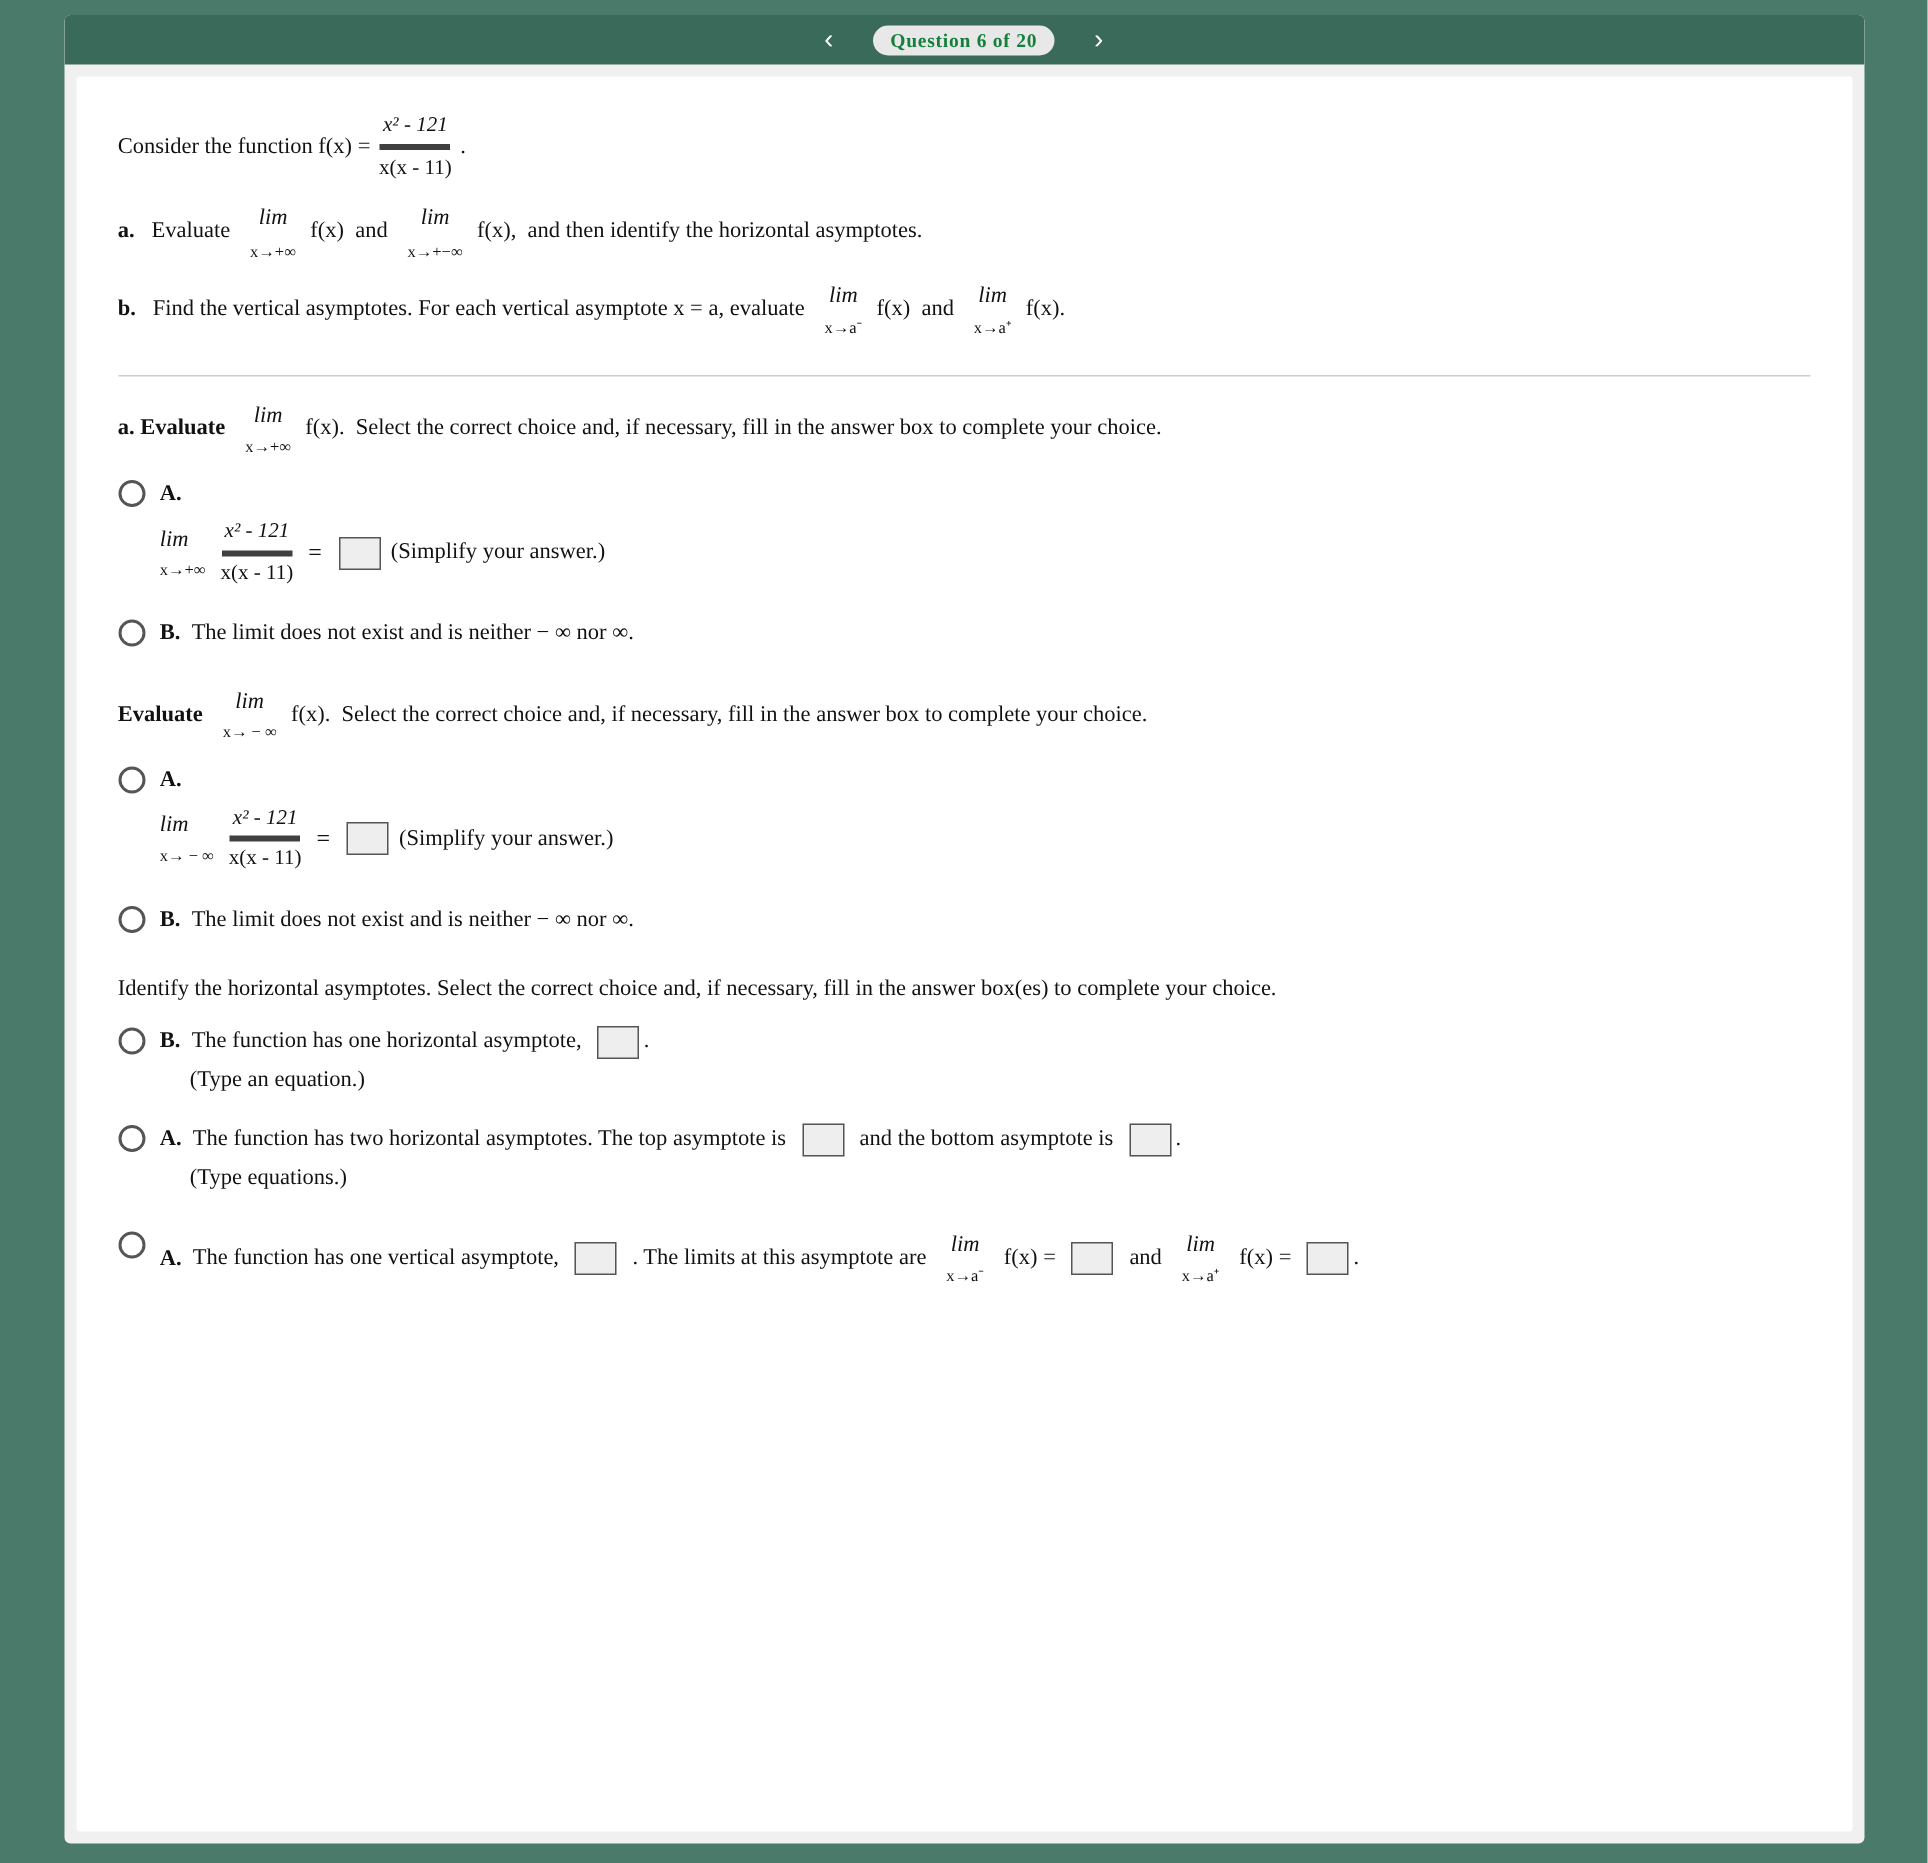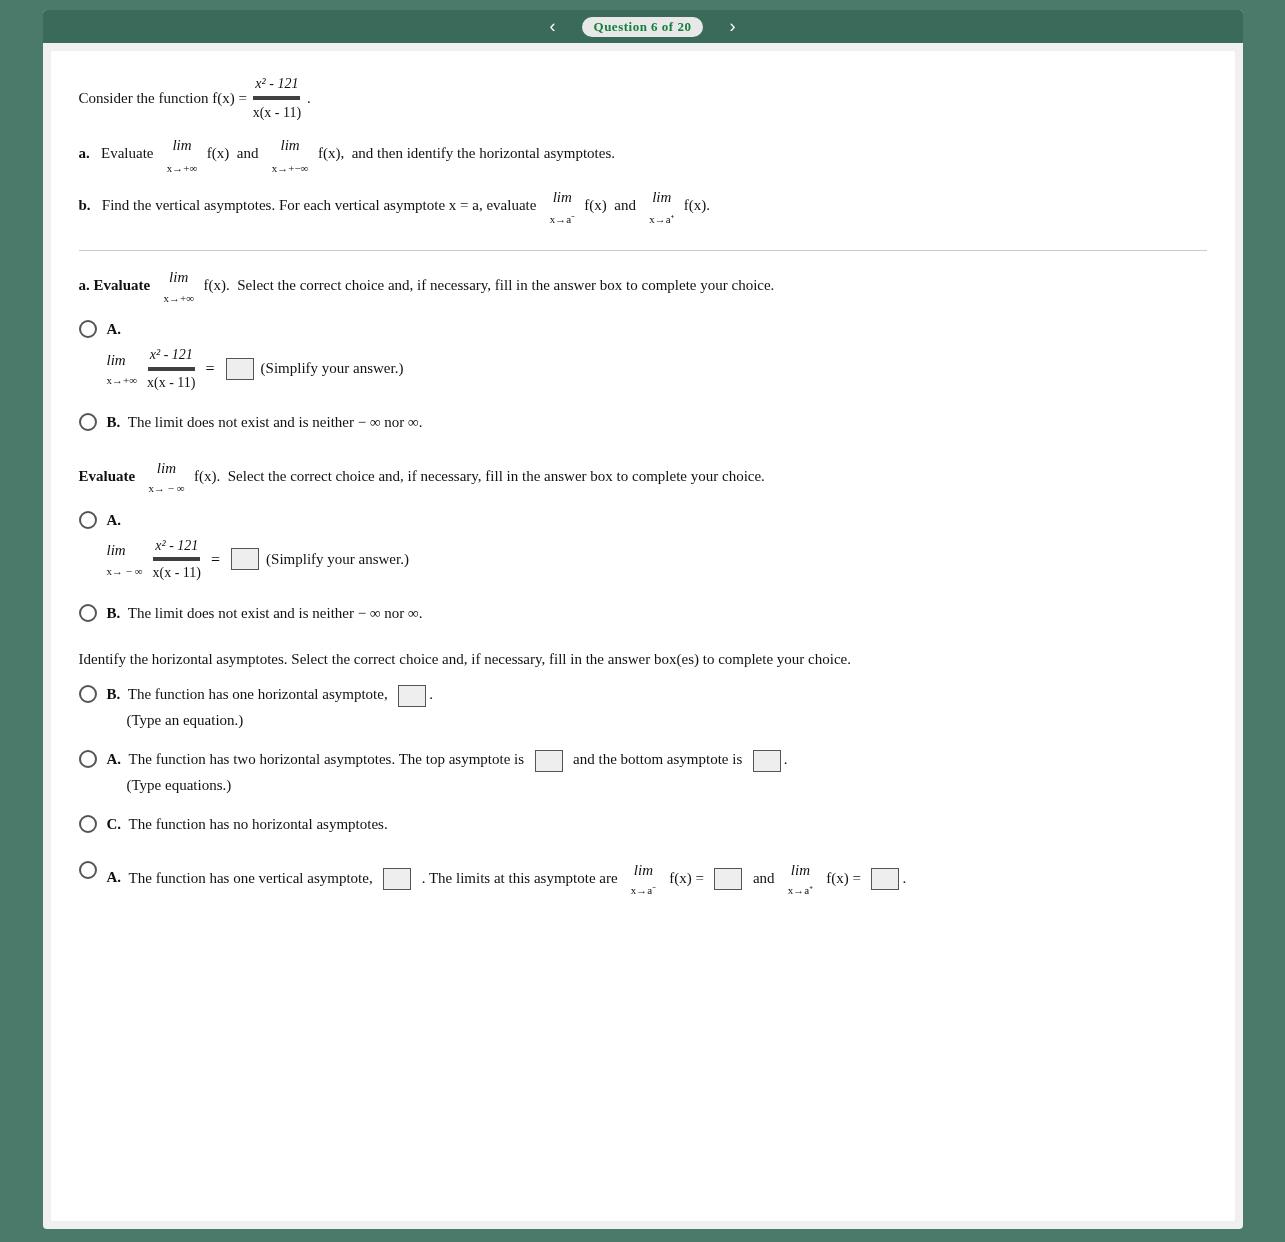--- a/index.html
+++ b/index.html
@@ -318,27 +318,20 @@
             <span class="choice-label">A.</span>
             <span>The function has two horizontal asymptotes. The top asymptote is</span>
             &nbsp;<span class="answer-box"></span>&nbsp;
             <span>and the bottom asymptote is</span>
             &nbsp;<span class="answer-box"></span>.
             <br>
             <span style="margin-left:20px;">(Type equations.)</span>
           </div>
         </div>
 
-        <div class="choice-row">
-          <div class="radio-circle"></div>
-          <div class="choice-content">
-            <span class="choice-label">C.</span>
-            <span>The function has no horizontal asymptotes.</span>
-          </div>
-        </div>
       </div>
 
       <div class="section-block">
 
         <div class="choice-row">
           <div class="radio-circle"></div>
           <div class="choice-content">
             <span class="choice-label">A.</span>
             <span>The function has one vertical asymptote,</span>
             &nbsp;<span class="answer-box"></span>&nbsp;

